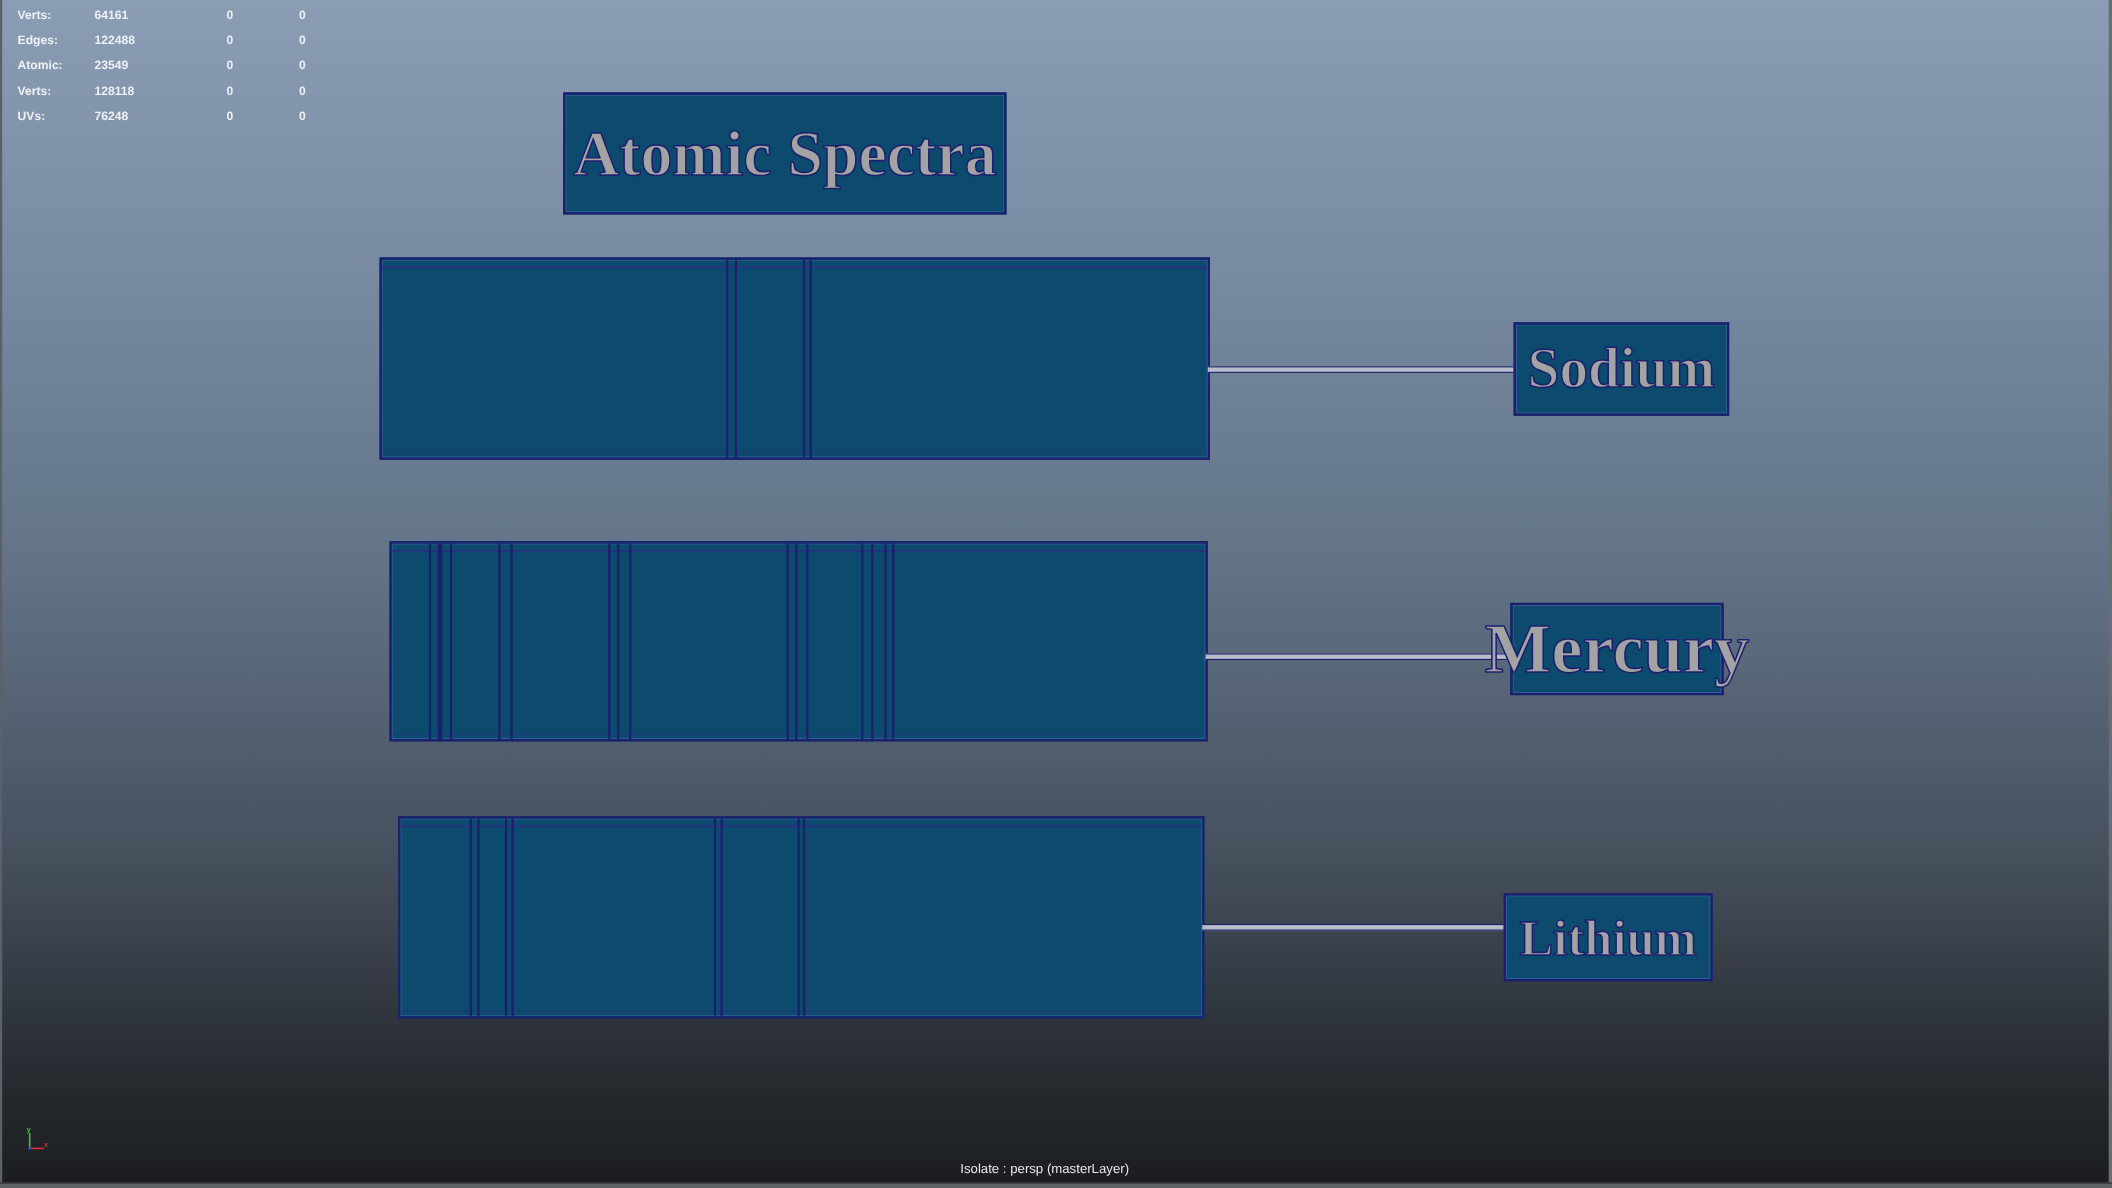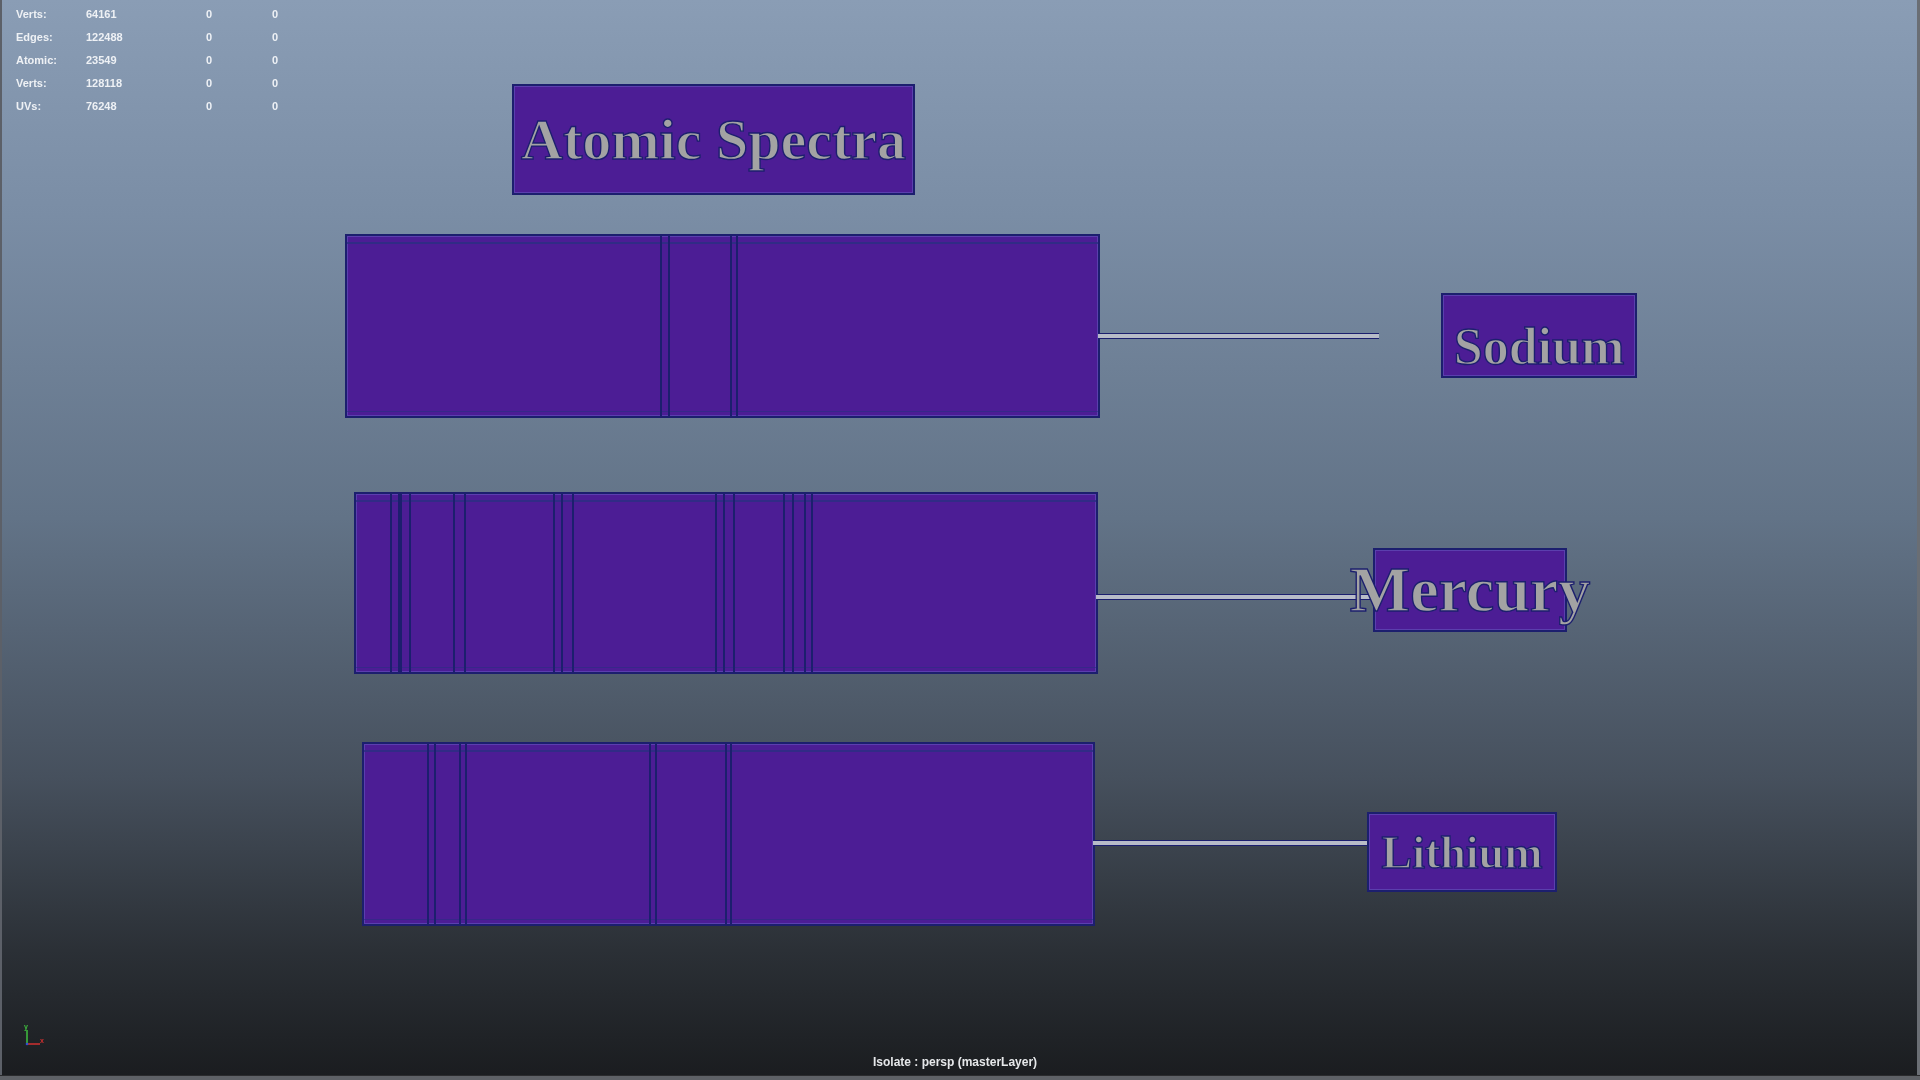--- a/index.html
+++ b/index.html
@@ -13,42 +13,42 @@
   .viewport-border-bottom { position: absolute; left: 0; bottom: 0; width: 1920px; height: 4px; background: #5e6166; border-top: 1px solid #2a2b2d; }
 
   .hud { position: absolute; left: 16px; top: 2px; color: #eef1f5; font-size: 11px; font-weight: bold; }
   .hud-row { display: flex; height: 23px; align-items: center; }
   .hud-label { width: 70px; }
   .hud-val { width: 64px; text-align: left; }
   .hud-z { width: 62px; text-align: right; }
   .hud-z2 { width: 66px; text-align: right; }
 
   .box {
-    position: absolute; background: #4c1d95;
+    position: absolute; background: #0c4a6e;
     border: 2px solid #1c1f6e;
     box-shadow: inset 0 0 0 1px rgba(120,130,220,0.35);
   }
   .spectrum { }
   .spectrum .top-edge { position: absolute; left: 0; right: 0; top: 6px; height: 2px; background: #2a2f82; opacity: 0.8; }
   .spectrum .bottom-edge { position: absolute; left: 0; right: 0; bottom: 4px; height: 1px; background: #2a2f82; opacity: 0.6; }
   .line { position: absolute; top: 0; bottom: 0; width: 2px; background: #1c1f6e; }
 
   .label-box { display: flex; align-items: center; justify-content: center; }
   .label-text {
     font-family: "Liberation Serif", serif; font-weight: bold;
     color: #a3a3a3;
     -webkit-text-stroke: 1.4px #1c1f6e;
     letter-spacing: 0px;
   }
   .connector {
     position: absolute; height: 4px; background: #b8bcc8;
     border-top: 1.5px solid #1c1f6e; border-bottom: 1.5px solid #1c1f6e;
   }
 
-  .status { position: absolute; left: 873px; top: 1055px; color: #e6e8ea; font-size: 12px; font-weight: bold; text-align: right; }
+  .status { position: absolute; left: 873px; top: 1055px; color: #e6e8ea; font-size: 12px; font-weight: normal; text-align: right; }
   .axis { position: absolute; left: 20px; top: 1020px; width: 30px; height: 30px; }
 </style>
 </head>
 <body>
 
 <div class="viewport-border-left"></div>
 <div class="viewport-border-right"></div>
 <div class="viewport-border-bottom"></div>
 
 <div class="hud">
@@ -90,21 +90,21 @@
 
 <div class="box spectrum" id="spec-0" style="left:345px; top:234px; width:751px; height:180px;">
   <div class="top-edge"></div>
   <div class="bottom-edge"></div>
 <div class="line" style="left: 313px;"></div>
     <div class="line" style="left: 321px;"></div>
     <div class="line" style="left: 383px;"></div>
     <div class="line" style="left: 389px;"></div>
   </div>
 <div class="connector" style="left:1098px; top:333px; width:281px;"></div>
-<div class="box label-box" style="left:1441px; top:293px; width:192px; height:81px;align-items:flex-end;">
+<div class="box label-box" style="left:1376px; top:293px; width:192px; height:81px;">
   <span class="label-text" style="font-size:52px;">Sodium</span>
 </div>
 
 <div class="box spectrum" id="spec-1" style="left:354px; top:492px; width:740px; height:178px;">
   <div class="top-edge"></div>
   <div class="bottom-edge"></div>
 <div class="line" style="left: 34px;"></div>
     <div class="line" style="left: 42px;"></div>
     <div class="line" style="left: 44px;"></div>
     <div class="line" style="left: 53px;"></div>

